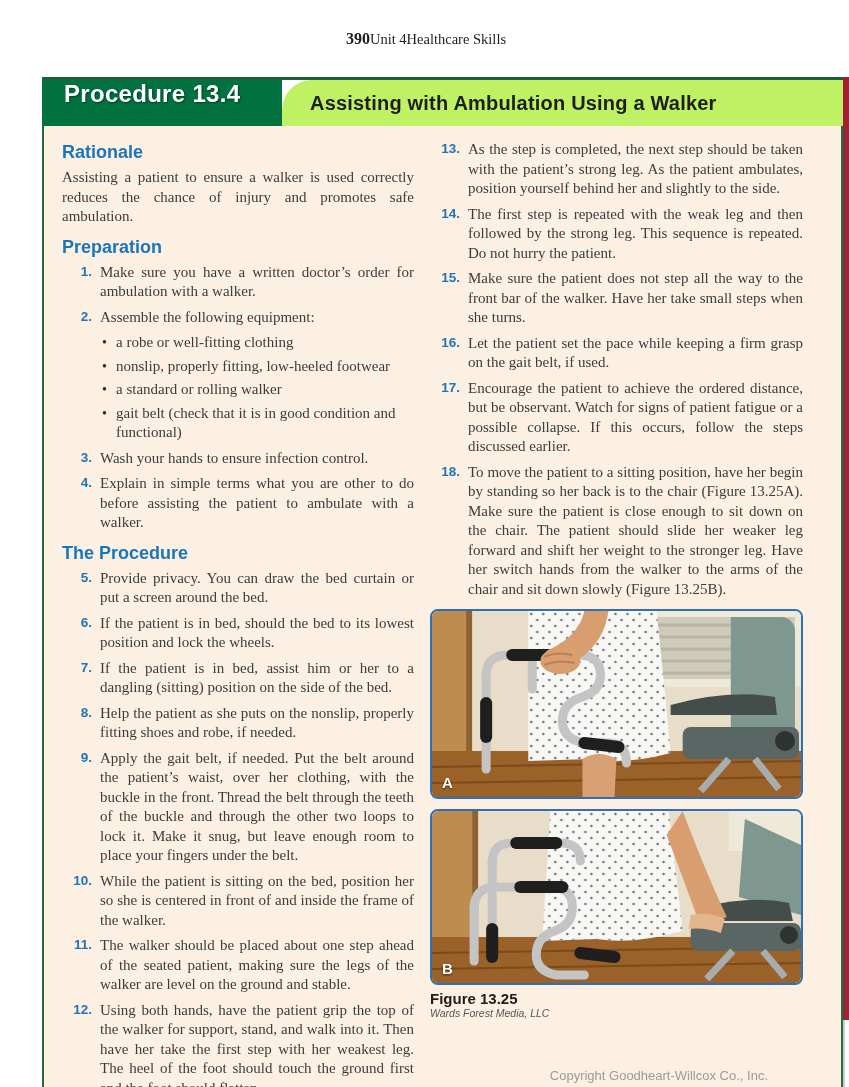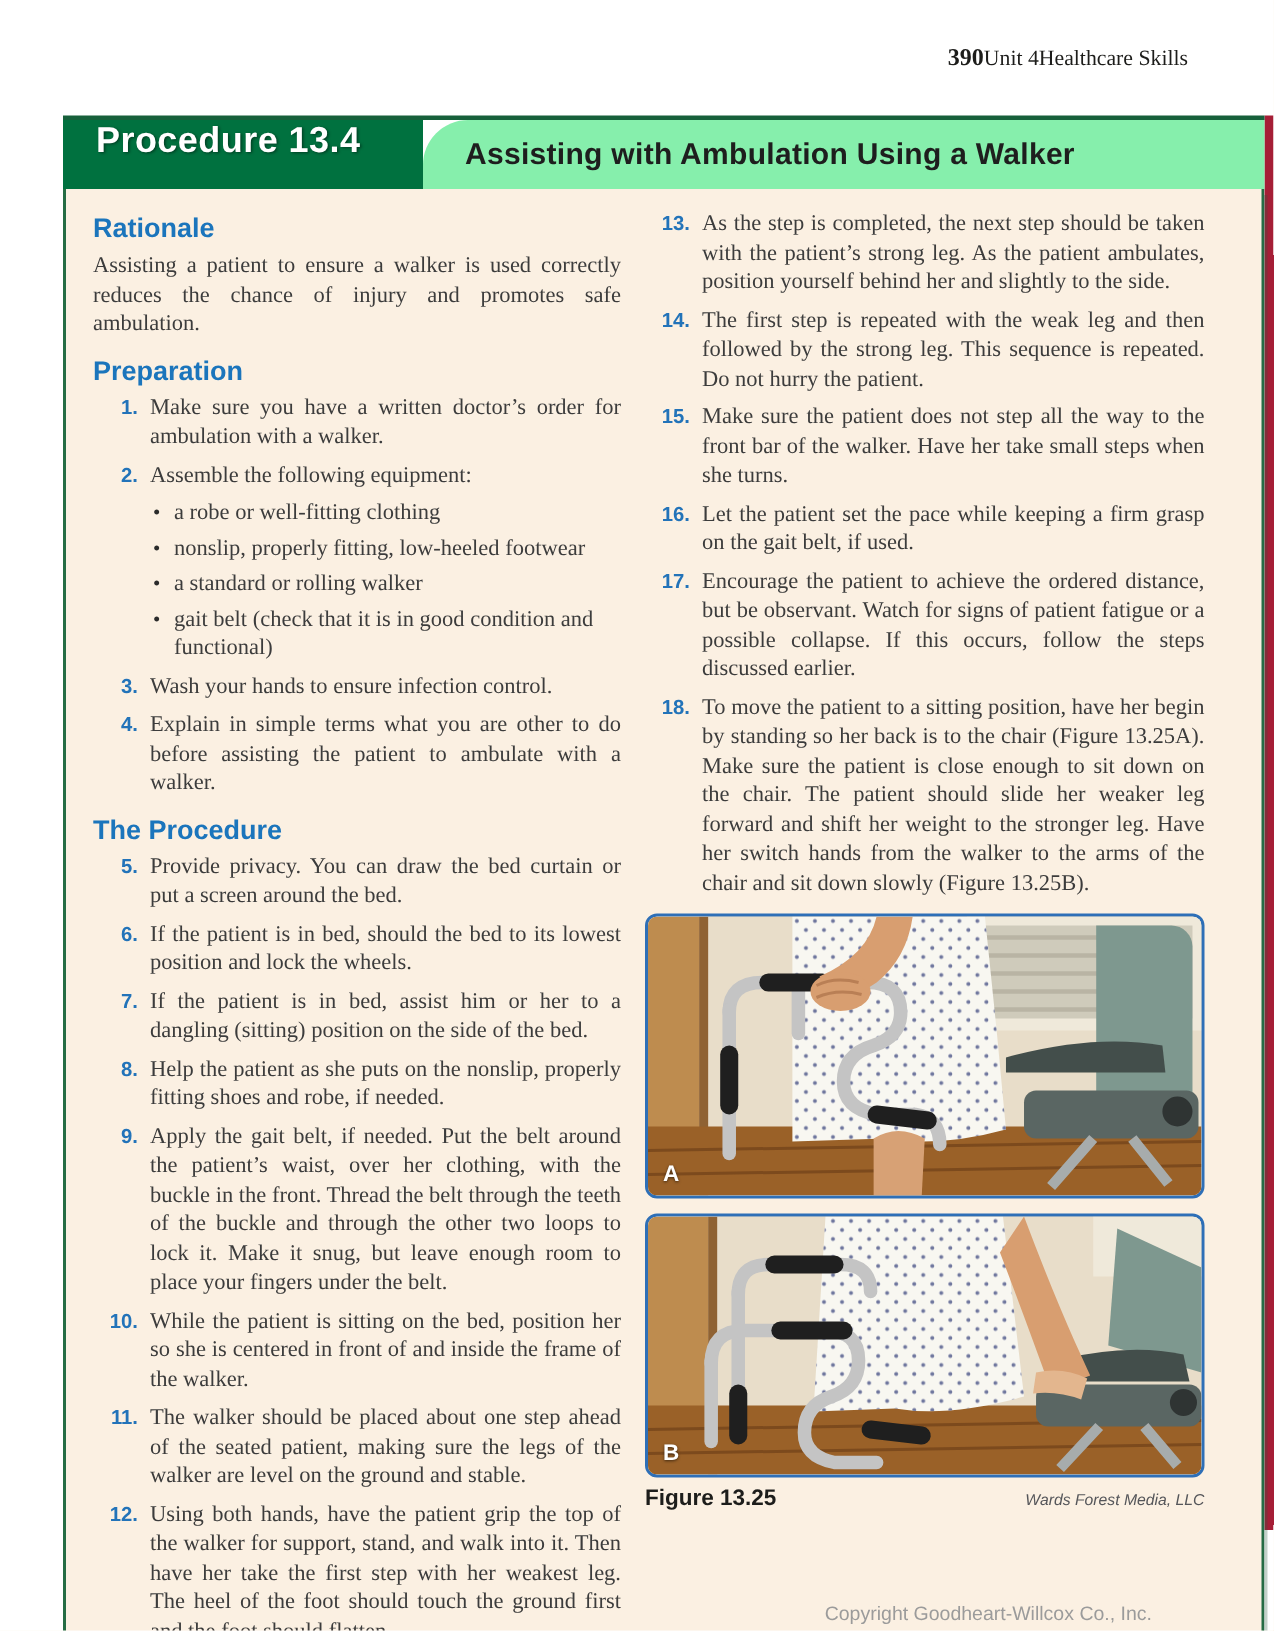--- a/index.html
+++ b/index.html
@@ -5,30 +5,30 @@
   html,body{margin:0;padding:0;background:#ffffff;}
   body{width:849px;height:1087px;overflow:hidden;position:relative;
        font-family:"Liberation Serif", serif;color:#3c3c3c;}
   .page{position:relative;width:849px;height:1087px;background:#fff;}
 
   
   .red-tab{position:absolute;top:77px;right:0;width:6px;height:943px;background:#A51E36;}
 
   
   .running-head{position:absolute;top:30px;left:60px;right:57px;display:flex;
-                justify-content:flex-end;align-items:baseline;}
+                justify-content:center;align-items:baseline;}
   .folio{font-weight:bold;font-size:16px;color:#1d1d1b;}
   .rh-right{font-size:14.5px;color:#1d1d1b;}
   .rh-right .unit{}
 
   
   .banner{position:absolute;left:42px;right:6px;top:77px;height:49px;}
   .banner-rule{position:absolute;top:0;left:0;right:0;height:3px;background:#17603B;}
   .banner-green-back{position:absolute;left:236px;width:40px;top:26px;bottom:0;background:#00713F;z-index:1;}
-  .banner-orange{position:absolute;left:240px;right:0;top:3px;bottom:0;background:#86efac;
+  .banner-orange{position:absolute;left:240px;right:0;top:3px;bottom:0;background:#bef264;
                  border-top-left-radius:30px;box-shadow:-5px 0 0 #ffffff;z-index:2;
                  display:flex;align-items:center;padding-left:28px;box-sizing:border-box;}
   .banner-title{font-family:"Liberation Sans", sans-serif;font-weight:bold;font-size:20px;
                 color:#1e1e1e;letter-spacing:.2px;}
   .banner-green{position:absolute;left:0;top:3px;bottom:0;width:240px;background:#00713F;z-index:3;
                 display:flex;align-items:flex-start;padding-left:22px;box-sizing:border-box;}
   .banner-label{font-family:"Liberation Sans", sans-serif;font-weight:bold;font-size:24px;color:#ffffff;
                 text-shadow:1px 1px 2px rgba(0,0,0,.45);letter-spacing:.3px;}
 
   
@@ -59,21 +59,21 @@
 
   
   .photo{position:relative;border:2px solid #2E6FB7;border-radius:8px;overflow:hidden;
          background:#E8DDC9;margin-top:10px;}
   .photo svg{display:block;width:100%;height:100%;}
   .photo-a{height:186px;}
   .photo-b{height:172px;}
   .photo-label{position:absolute;left:10px;bottom:6px;color:#ffffff;
                font-family:"Liberation Sans", sans-serif;font-weight:bold;font-size:15px;
                text-shadow:0 1px 2px rgba(0,0,0,.6);}
-  .fig-caption{display:flex;justify-content:space-between;align-items:baseline;margin-top:5px;}
+  .fig-caption{display:flex;justify-content:space-between;align-items:baseline;margin-top:5px;flex-direction:column;}
   .fig-label{font-family:"Liberation Sans", sans-serif;font-weight:bold;font-size:15px;color:#1d1d1b;}
   .fig-credit{font-family:"Liberation Sans", sans-serif;font-style:italic;font-size:10.5px;color:#55565a;}
 
   .copyright{position:absolute;right:81px;top:1041px;font-family:"Liberation Sans", sans-serif;
              font-size:13px;color:#9b9b9b;margin-top:27px;}
 </style>
 </head>
 <body>
 
 <div class="page">

